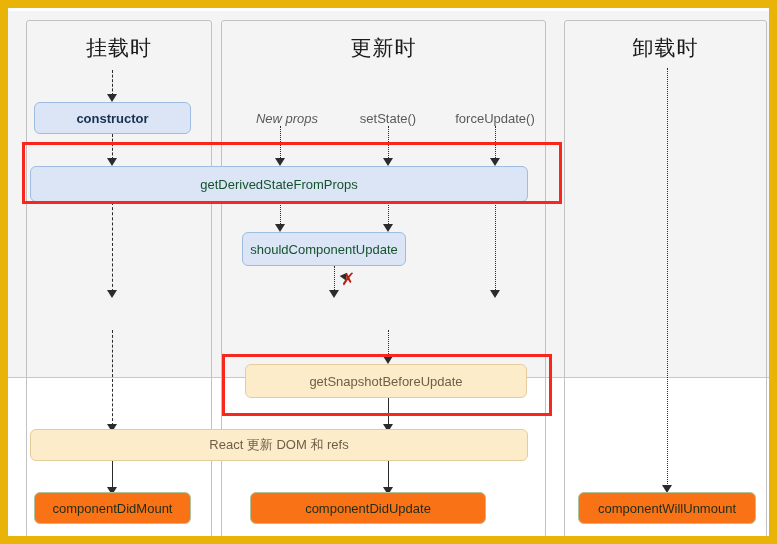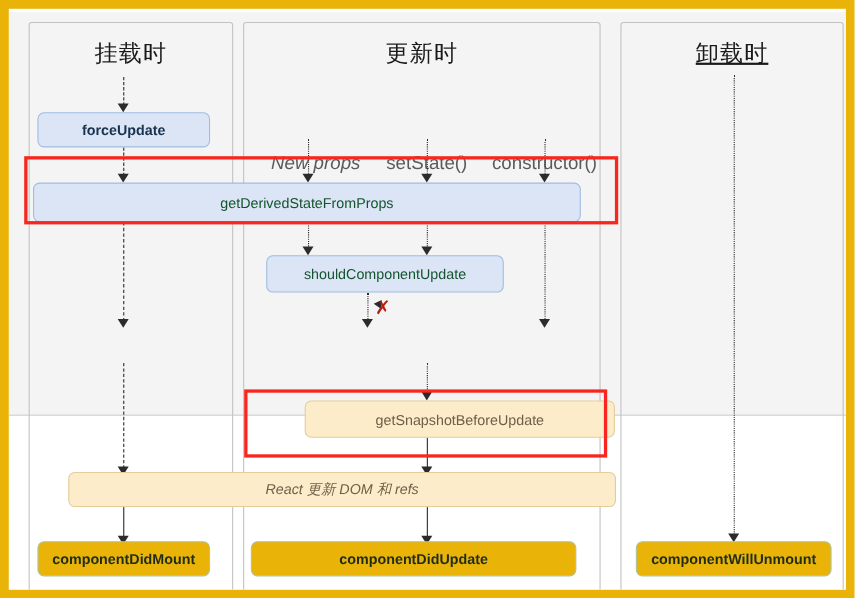--- a/index.html
+++ b/index.html
@@ -58,30 +58,29 @@
     position: absolute;
     text-align: center;
     font-size: 21px;
     font-weight: 400;
     color: #1a1a1a;
     letter-spacing: 1px;
     white-space: nowrap;
   }
   #title-mounting  { left: 18px;  top: 26px; width: 186px; }
   #title-updating  { left: 213px; top: 26px; width: 325px; }
-  #title-unmounting{ left: 556px; top: 26px; width: 203px; text-decoration: underline; }
+  #title-unmounting{ left: 556px; top: 26px; width: 203px; }
 
   
   .trigger-label {
     position: absolute;
-    font-size: 17px;
+    font-size: 13px;
     color: #5a5a5a;
     white-space: nowrap;
     transform: translateX(-50%);
-    margin-top: 28px;
   }
   .trigger-label.italic { font-style: italic; }
 
   
   .node-box {
     position: absolute;
     box-sizing: border-box;
     border-radius: 6px;
     display: flex;
     align-items: center;
@@ -92,29 +91,28 @@
   .node-blue {
     background: #dbe5f6;
     border: 1px solid #9fbce2;
     color: #14532d;
   }
   .node-blue.bold { color: #17314f; font-weight: bold; }
   .node-orange {
     background: #fcecc9;
     border: 1px solid #e3cd9c;
     color: #6e6048;
-    margin-left: 32px;
   }
   .node-green {
-    background: #eab308;
+    background: #f97316;
     border: 1px solid #aec49c;
     color: #1d2d1a;
-    font-weight: bold;
-  }
-  .node-italic { font-style: italic; }
+    font-weight: normal;
+  }
+  .node-italic { }
 
   
   .conn {
     position: absolute;
     width: 0;
     border-left-width: 1.5px;
     border-left-color: #2b2b2b;
   }
   .conn.dashed { border-left-style: dashed; }
   .conn.dotted { border-left-style: dotted; }
@@ -170,21 +168,21 @@
   <div class="column-panel" id="panel-mounting"></div>
   <div class="column-panel" id="panel-updating"></div>
   <div class="column-panel" id="panel-unmounting"></div>
 
   <div class="column-title" id="title-mounting">挂载时</div>
   <div class="column-title" id="title-updating">更新时</div>
   <div class="column-title" id="title-unmounting">卸载时</div>
 
   <div class="trigger-label italic" style="left:279px; top:103px;">New props</div>
   <div class="trigger-label" style="left:380px; top:103px;">setState()</div>
-  <div class="trigger-label" style="left:487px; top:103px;">constructor()</div>
+  <div class="trigger-label" style="left:487px; top:103px;">forceUpdate()</div>
 
   <div class="conn dashed" style="left:104px; top:62px;  height:26px;"></div>
   <div class="arrowhead" style="left:104px; top:86px;"></div>
 
   <div class="conn dashed" style="left:104px; top:126px; height:26px;"></div>
   <div class="arrowhead" style="left:104px; top:150px;"></div>
 
   <div class="conn dashed" style="left:104px; top:194px; height:90px;"></div>
   <div class="arrowhead" style="left:104px; top:282px;"></div>
 
@@ -222,33 +220,33 @@
 
   <div class="conn solid" style="left:380px; top:390px; height:28px;"></div>
   <div class="arrowhead" style="left:380px; top:416px;"></div>
 
   <div class="conn solid" style="left:380px; top:453px; height:28px;"></div>
   <div class="arrowhead" style="left:380px; top:479px;"></div>
 
   <div class="conn dotted" style="left:659px; top:60px; height:420px;"></div>
   <div class="arrowhead" style="left:659px; top:477px;"></div>
 
-  <div class="node-box node-blue bold" style="left:26px; top:94px; width:157px; height:32px;">forceUpdate</div>
+  <div class="node-box node-blue bold" style="left:26px; top:94px; width:157px; height:32px;">constructor</div>
 
   <div class="node-box node-blue" style="left:22px; top:158px; width:498px; height:36px;">getDerivedStateFromProps</div>
 
-  <div class="node-box node-blue" style="left:234px; top:224px; width:216px; height:34px;">shouldComponentUpdate</div>
+  <div class="node-box node-blue" style="left:234px; top:224px; width:164px; height:34px;">shouldComponentUpdate</div>
 
 
   <div class="node-box node-orange" style="left:237px; top:356px; width:282px; height:34px;">getSnapshotBeforeUpdate</div>
 
   <div class="node-box node-orange node-italic" style="left:22px; top:421px; width:498px; height:32px;">React 更新 DOM 和 refs</div>
 
   <div class="node-box node-green" style="left:26px; top:484px; width:157px; height:32px;">componentDidMount</div>
 
-  <div class="node-box node-green" style="left:220px; top:484px; width:296px; height:32px;">componentDidUpdate</div>
+  <div class="node-box node-green" style="left:242px; top:484px; width:236px; height:32px;">componentDidUpdate</div>
 
   <div class="node-box node-green" style="left:570px; top:484px; width:178px; height:32px;">componentWillUnmount</div>
 
   <div class="highlight-rect" style="left:14px;  top:134px; width:540px; height:62px;"></div>
   <div class="highlight-rect" style="left:214px; top:346px; width:330px; height:62px;"></div>
 
 </div>
 
 </body></html>

